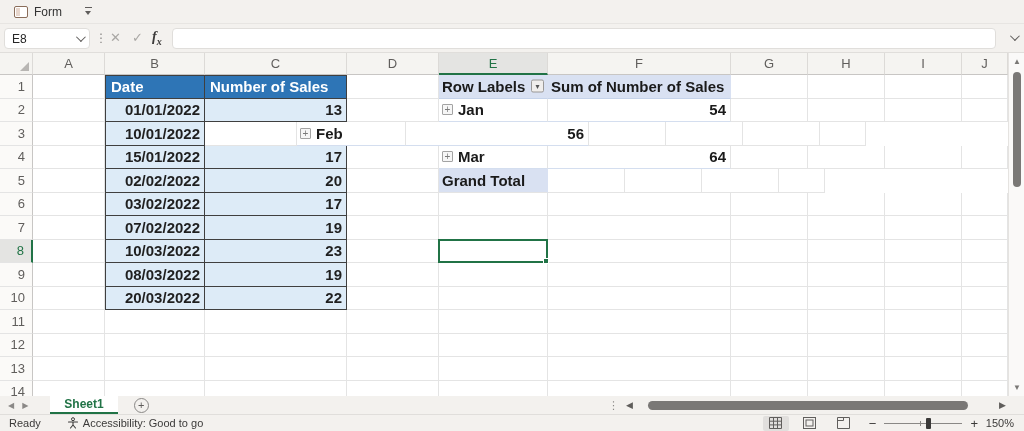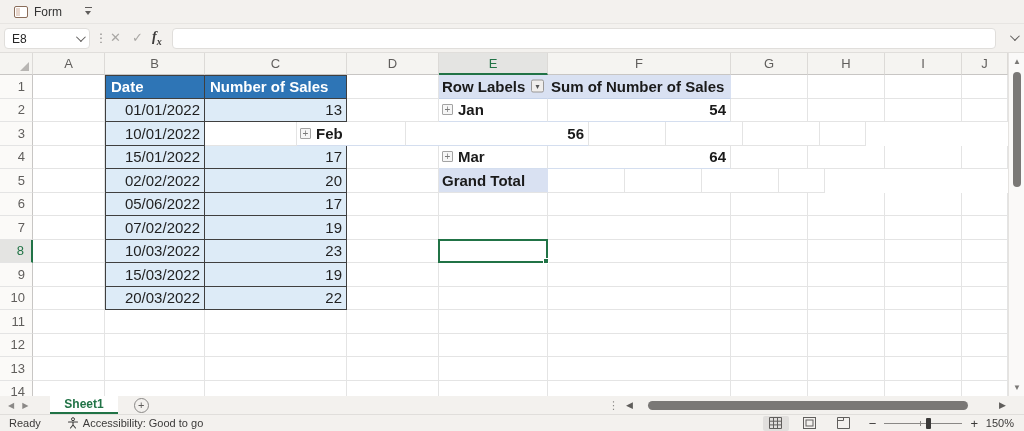--- a/index.html
+++ b/index.html
@@ -41,21 +41,21 @@
   .rh.selrow { background:#E4E4E2; color:#217346; border-right:2px solid #217346; }
   .cell { flex:none; background:#fff; border-right:1px solid #E4E4E4; border-bottom:1px solid #E4E4E4; display:flex; align-items:center; position:relative; overflow:hidden; }
   .ctext { pointer-events:none; }
   .num { justify-content:flex-end; }
   .num .ctext { padding-right:4px; }
 
   
   .dth { background:#2E75B6; border-right-color:#3f3f3f; border-bottom-color:#3f3f3f; }
   .dth .ctext { color:#fff; font-weight:700; font-size:15px; padding-left:5px; }
   .dtc { background:#DDEBF7; border-right-color:#3f3f3f; border-bottom-color:#3f3f3f; }
-  .dtc .ctext { font-weight:400; font-size:15px; color:#1f1f1f; }
+  .dtc .ctext { font-weight:700; font-size:15px; color:#1f1f1f; }
   .bL { border-left:1px solid #3f3f3f; }
   .bT { border-top:1px solid #3f3f3f; }
 
   
   .pvh { background:#D9E1F2; border-right-color:transparent; border-bottom-color:#c5d3ea; }
   .pvh .ctext { font-weight:700; font-size:15px; color:#1a1a1a; padding-left:3px; }
   .pvc { border-bottom-color:#d4deef; }
   .pvc .ctext { font-weight:700; font-size:15px; color:#1a1a1a; padding-left:2px; }
   .pvt { background:#D9E1F2; border-right-color:transparent; }
   .pvt .ctext { font-weight:700; font-size:15px; color:#1a1a1a; padding-left:3px; }
@@ -245,21 +245,21 @@
           </div>
           <div class="cell" style="width: 77px;"></div>
           <div class="cell" style="width: 77px;"></div>
           <div class="cell" style="width: 77px;"></div>
           <div class="cell" style="width: 46px;"></div>
         </div>
         <div class="grow">
           <div class="rh">6</div>
           <div class="cell" style="width: 72px;"></div>
           <div class="cell dtc num bL" style="width: 100px;">
-            <span class="ctext">05/06/2022</span>
+            <span class="ctext">03/02/2022</span>
           </div>
           <div class="cell dtc num" style="width: 142px;">
             <span class="ctext">17</span>
           </div>
           <div class="cell" style="width: 92px;"></div>
           <div class="cell" style="width: 109px;"></div>
           <div class="cell" style="width: 183px;"></div>
           <div class="cell" style="width: 77px;"></div>
           <div class="cell" style="width: 77px;"></div>
           <div class="cell" style="width: 77px;"></div>
@@ -296,21 +296,21 @@
           <div class="cell" style="width: 183px;"></div>
           <div class="cell" style="width: 77px;"></div>
           <div class="cell" style="width: 77px;"></div>
           <div class="cell" style="width: 77px;"></div>
           <div class="cell" style="width: 46px;"></div>
         </div>
         <div class="grow">
           <div class="rh">9</div>
           <div class="cell" style="width: 72px;"></div>
           <div class="cell dtc num bL" style="width: 100px;">
-            <span class="ctext">15/03/2022</span>
+            <span class="ctext">08/03/2022</span>
           </div>
           <div class="cell dtc num" style="width: 142px;">
             <span class="ctext">19</span>
           </div>
           <div class="cell" style="width: 92px;"></div>
           <div class="cell" style="width: 109px;"></div>
           <div class="cell" style="width: 183px;"></div>
           <div class="cell" style="width: 77px;"></div>
           <div class="cell" style="width: 77px;"></div>
           <div class="cell" style="width: 77px;"></div>

